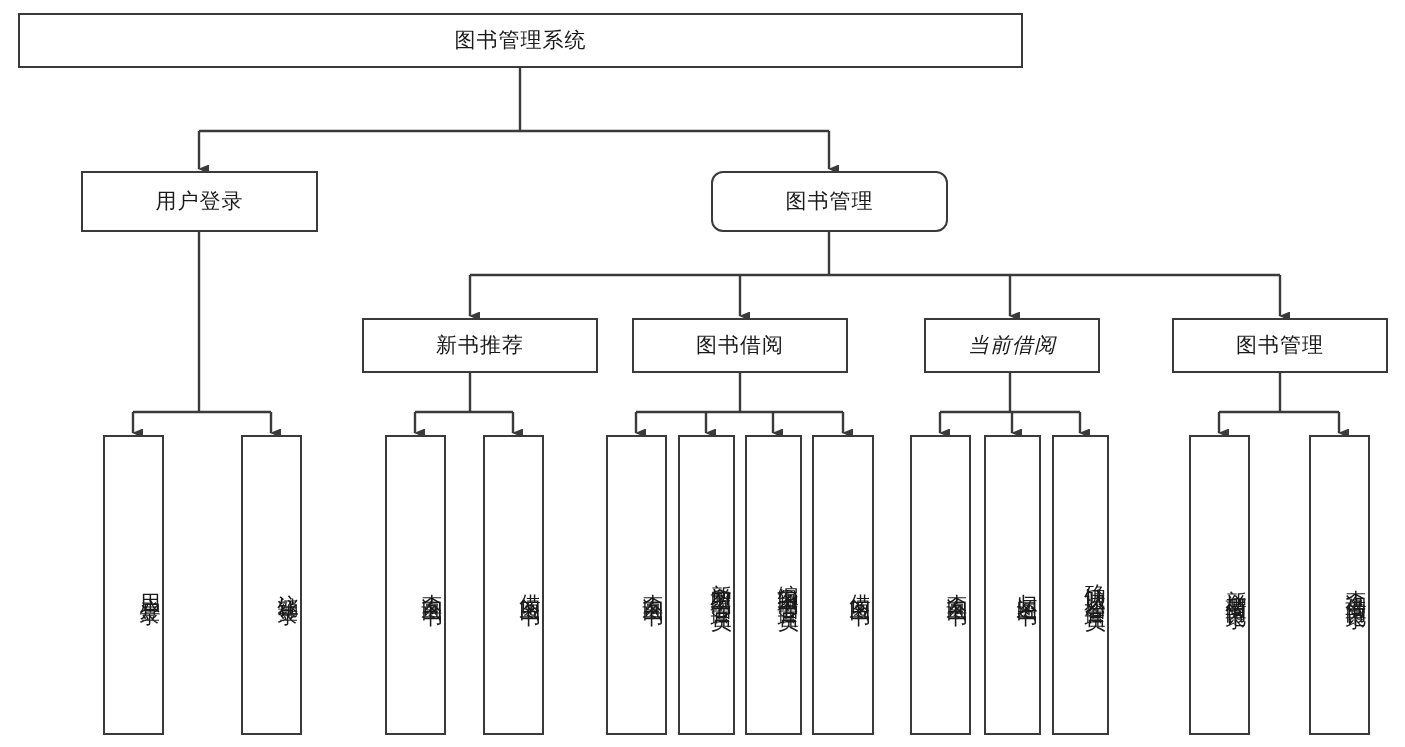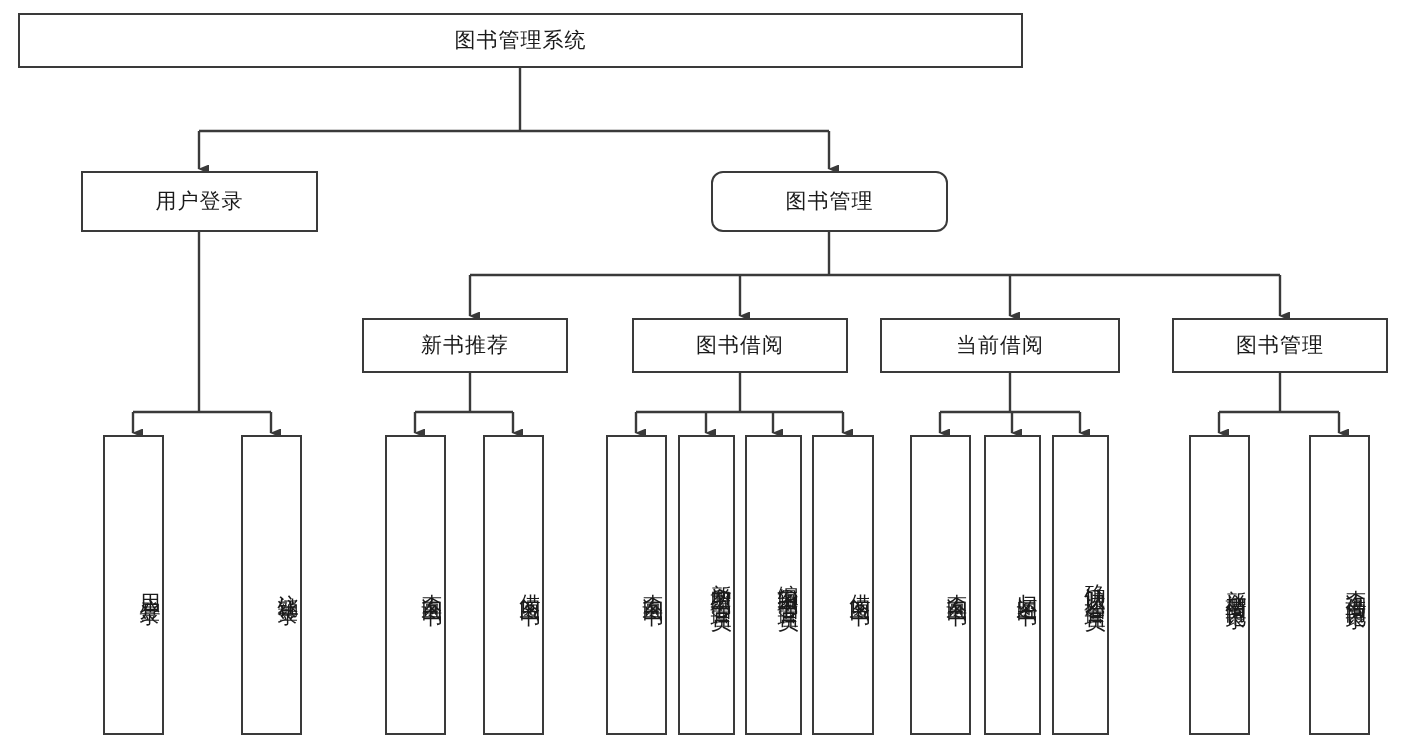--- a/index.html
+++ b/index.html
@@ -119,27 +119,27 @@
   <div id="nodes-layer">
       <div class="node horiz" style="left: 18px; top: 13px; width: 1005px; height: 55px;">
         <span class="node-label">图书管理系统</span>
       </div>
       <div class="node horiz" style="left: 81px; top: 171px; width: 237px; height: 61px;">
         <span class="node-label">用户登录</span>
       </div>
       <div class="node horiz" style="left: 711px; top: 171px; width: 237px; height: 61px; border-radius: 12px;">
         <span class="node-label">图书管理</span>
       </div>
-      <div class="node horiz" style="left: 362px; top: 318px; width: 206px; height: 55px;">
+      <div class="node horiz" style="left: 362px; top: 318px; width: 236px; height: 55px;">
         <span class="node-label">新书推荐</span>
       </div>
       <div class="node horiz" style="left: 632px; top: 318px; width: 216px; height: 55px;">
         <span class="node-label">图书借阅</span>
       </div>
-      <div class="node horiz" style="left: 880px; top: 318px; width: 240px; height: 55px;">
+      <div class="node horiz" style="left: 924px; top: 318px; width: 176px; height: 55px; font-style: italic;">
         <span class="node-label">当前借阅</span>
       </div>
       <div class="node horiz" style="left: 1172px; top: 318px; width: 216px; height: 55px;">
         <span class="node-label">图书管理</span>
       </div>
       <div class="node vert" style="left: 103px; top: 435px; width: 61px; height: 300px;">
         <span class="node-label">用户登录</span>
       </div>
       <div class="node vert" style="left: 241px; top: 435px; width: 61px; height: 300px;">
         <span class="node-label">注销登录</span>

